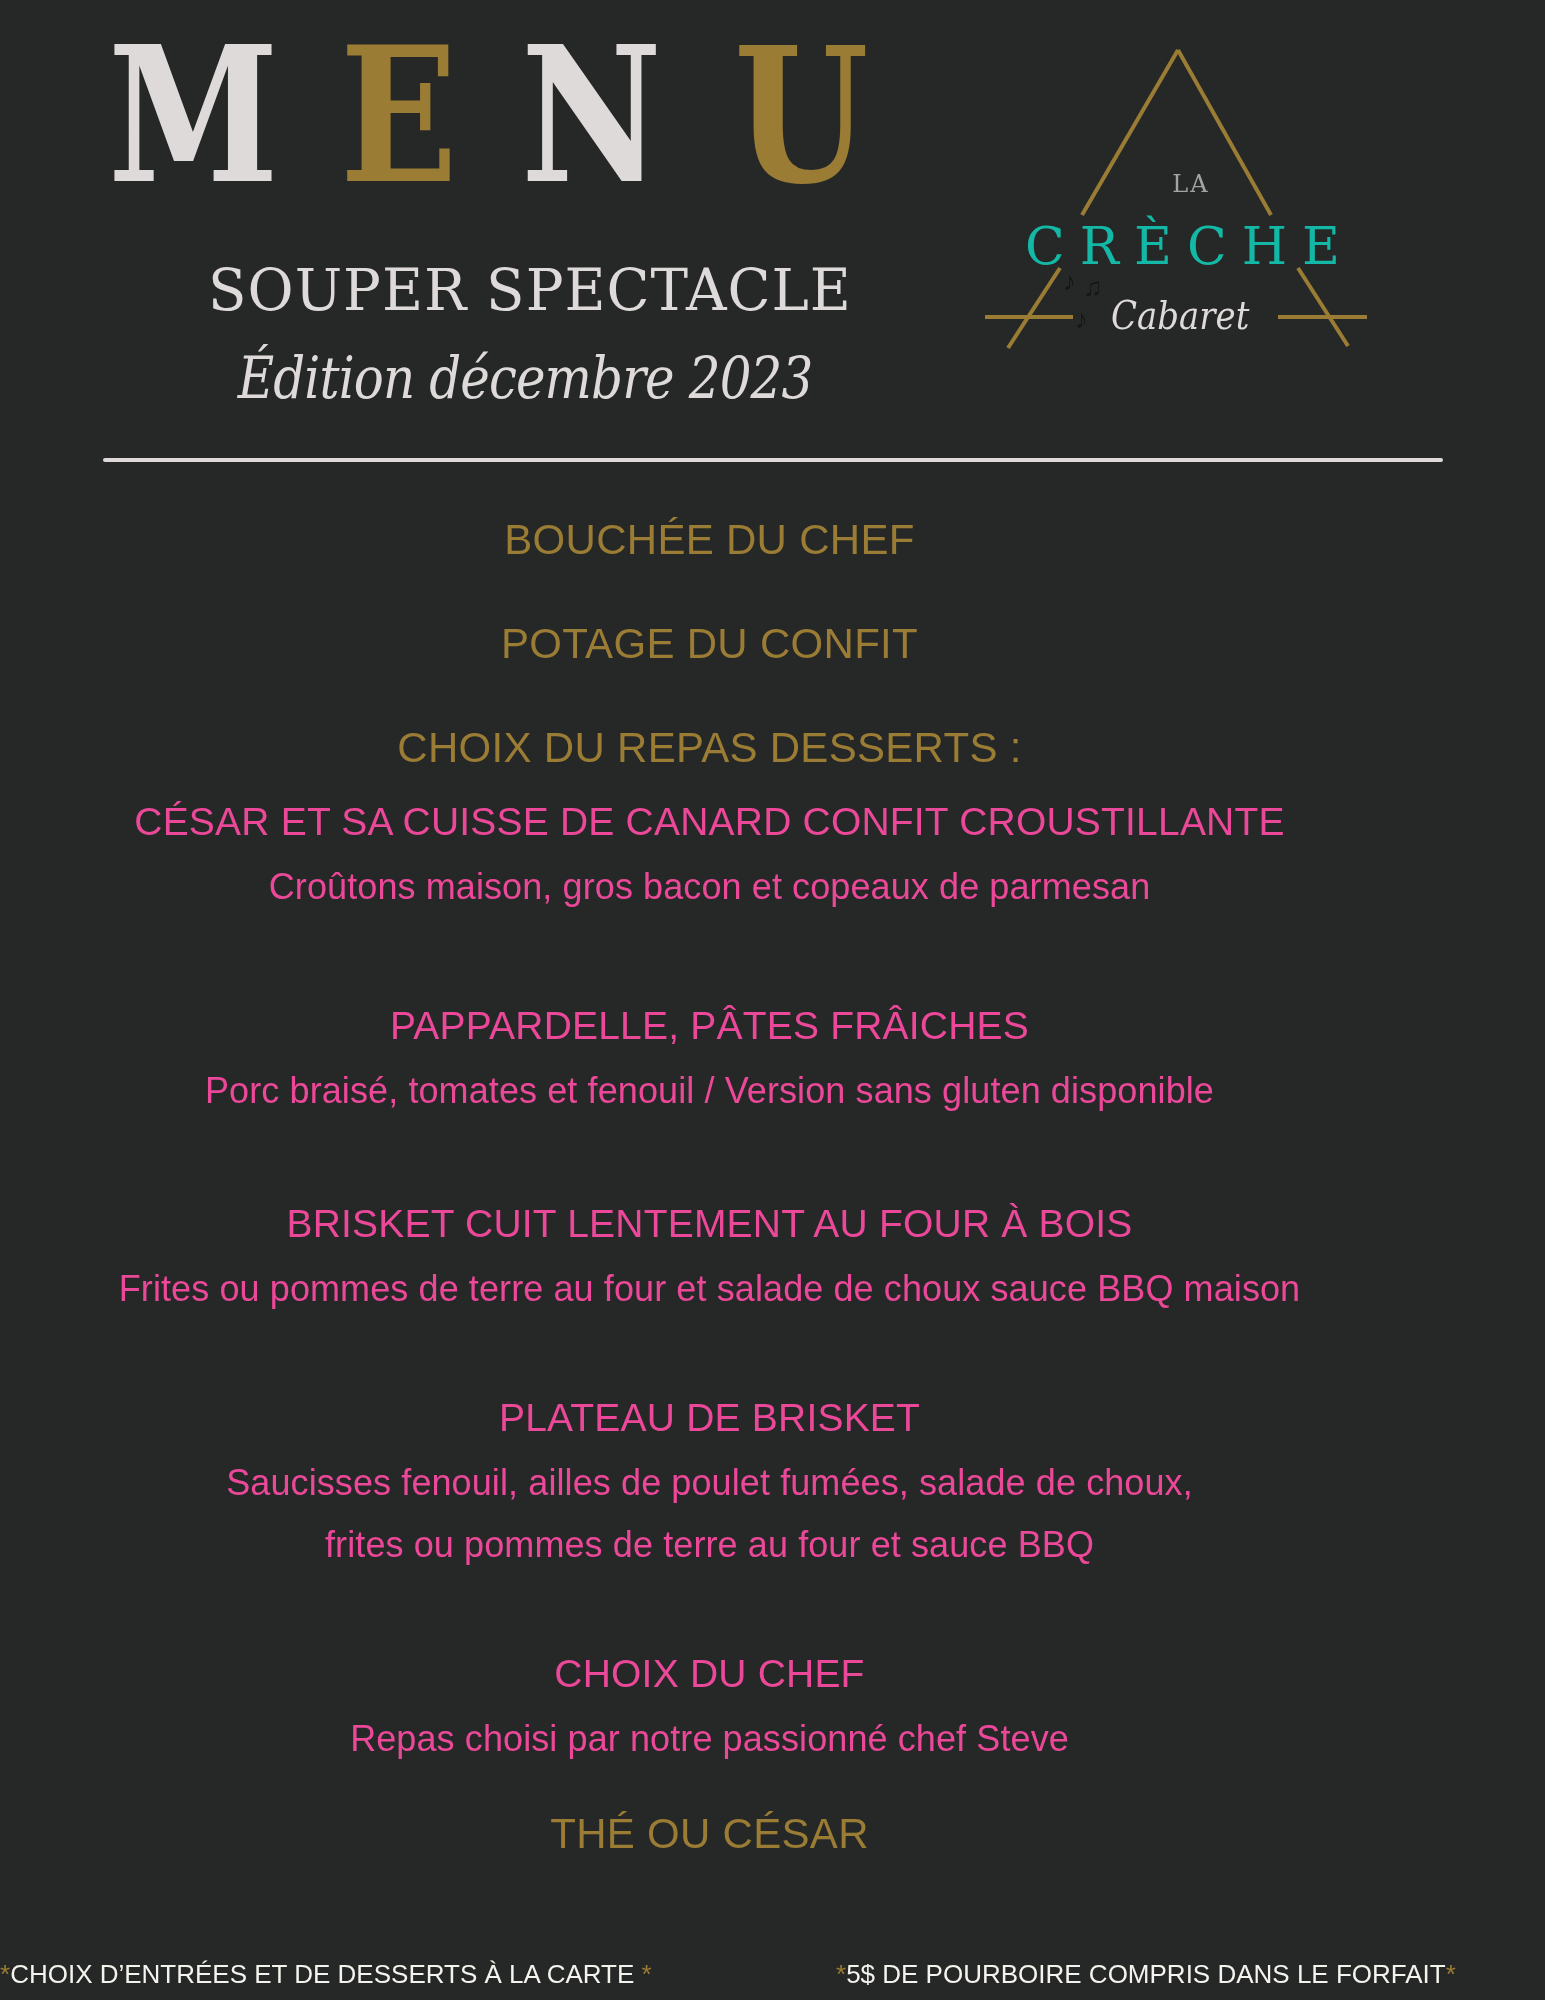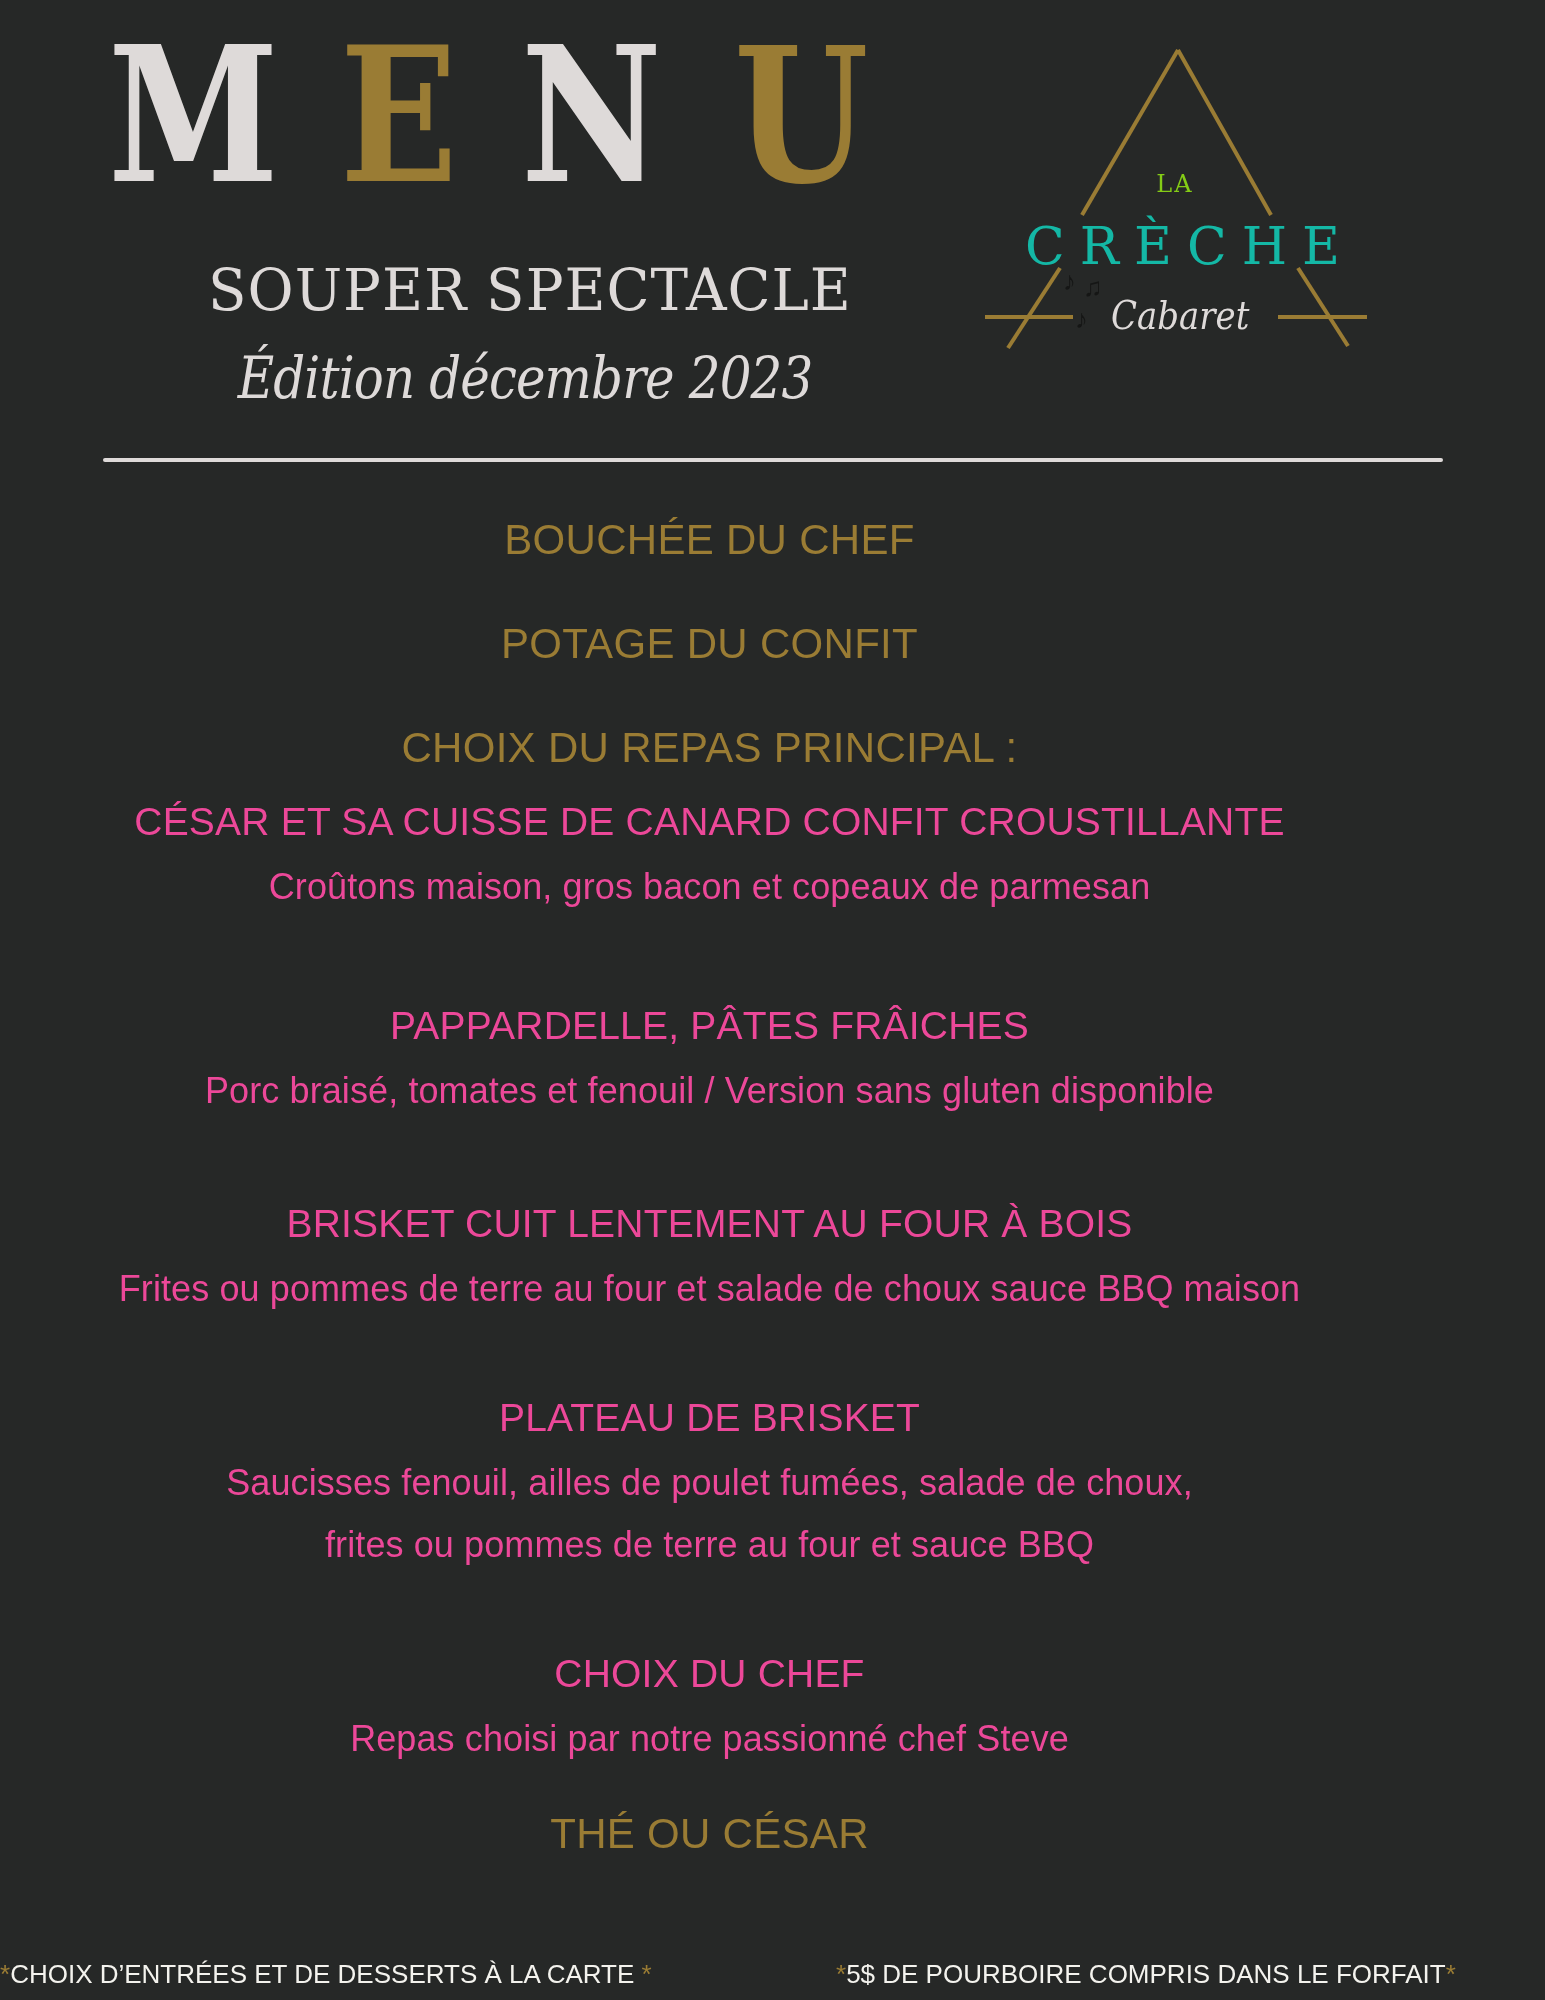--- a/index.html
+++ b/index.html
@@ -27,23 +27,23 @@
       font-family: "DejaVu Serif", serif; font-style: italic; font-weight: normal;
       font-size: 58px; line-height: 80px; color: #DEDAD9;
       transform: scaleX(0.86); transform-origin: 525px 0;
       letter-spacing: -1px;
     }
 
     
     .logo { position: absolute; left: 975px; top: 40px; width: 400px; height: 320px; }
     .logo svg { position: absolute; left: 0; top: 0; }
     .logo-la {
-      position: absolute; left: 0; width: 400px; top: 172px; text-align: center;
+      position: absolute; left: 16px; width: 400px; top: 172px; text-align: center;
       font-family: "DejaVu Serif", serif; font-size: 24px; line-height: 28px;
-      color: #84cc16; letter-spacing: 2px; padding-left: 0;
+      color: #a3a3a3; letter-spacing: 2px; padding-left: 0;
     }
     .logo-creche {
       position: absolute; left: 0; width: 400px; top: 176px; text-align: center;
       font-family: "DejaVu Serif", serif; font-size: 52px; line-height: 60px;
       color: #14b8a6; letter-spacing: 15px; padding-left: 30px;
     }
     .logo-cabaret {
       position: absolute; left: 136px; top: 250px;
       font-family: "DejaVu Serif", serif; font-style: italic;
       font-size: 40px; line-height: 50px; color: #DEDAD9;
@@ -117,21 +117,21 @@
     <span style="left:12px; top:38px;">♪</span>
   </div>
   <div class="logo-cabaret">Cabaret</div>
 </div>
 
 <div class="divider"></div>
 
 <main>
   <div class="line course" style="top:515px;">BOUCHÉE DU CHEF</div>
   <div class="line course" style="top:619px;">POTAGE DU CONFIT</div>
-  <div class="line course" style="top:723px;">CHOIX DU REPAS PRINCIPAL :</div>
+  <div class="line course" style="top:723px;">CHOIX DU REPAS DESSERTS :</div>
 
   <section>
     <div class="line dish-title" style="top:799px;">CÉSAR ET SA CUISSE DE CANARD CONFIT CROUSTILLANTE</div>
     <div class="line dish-desc" style="top:865px;">Croûtons maison, gros bacon et copeaux de parmesan</div>
   </section>
 
   <section>
     <div class="line dish-title" style="top:1003px;">PAPPARDELLE, PÂTES FRÂICHES</div>
     <div class="line dish-desc" style="top:1069px;">Porc braisé, tomates et fenouil / Version sans gluten disponible</div>
   </section>

